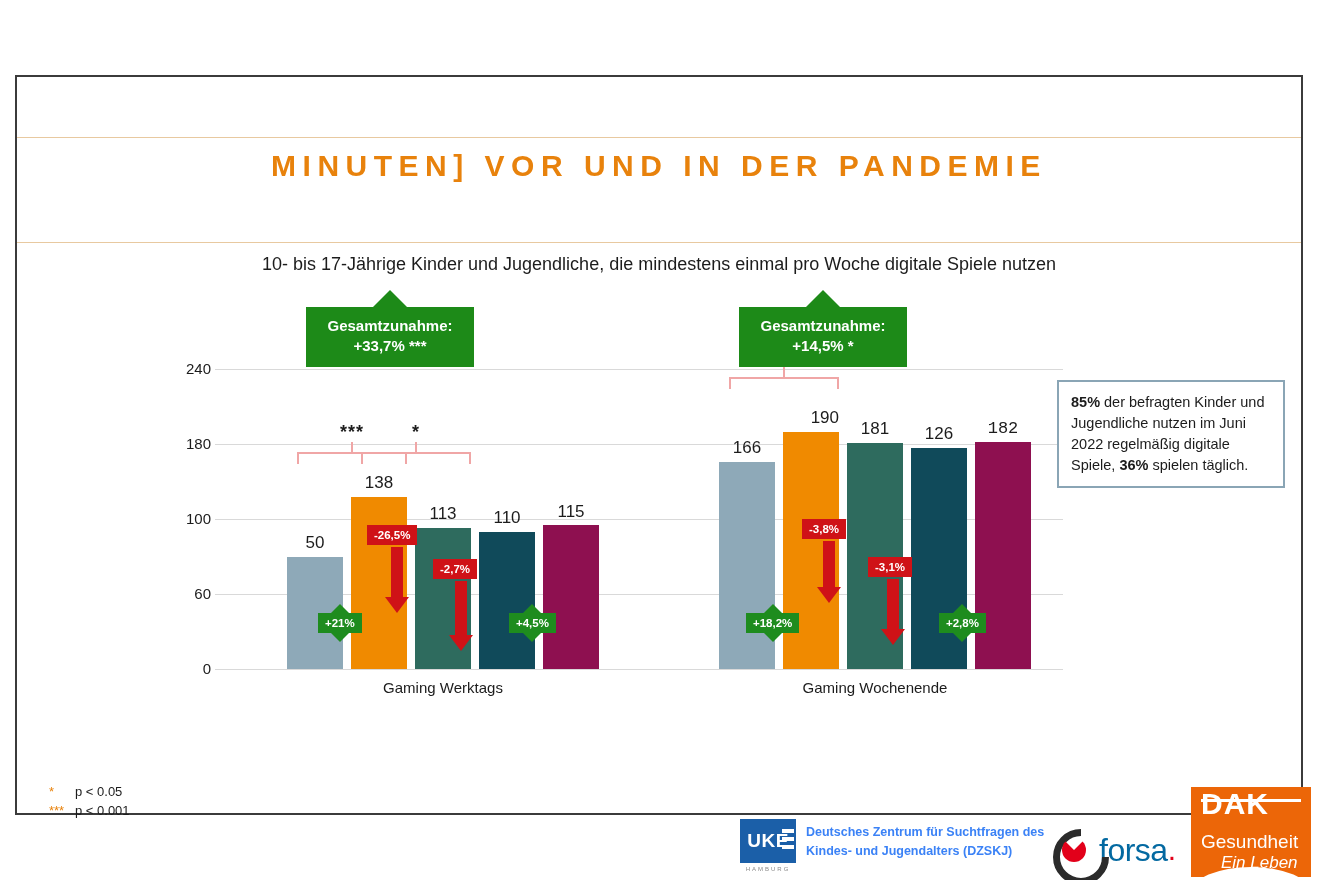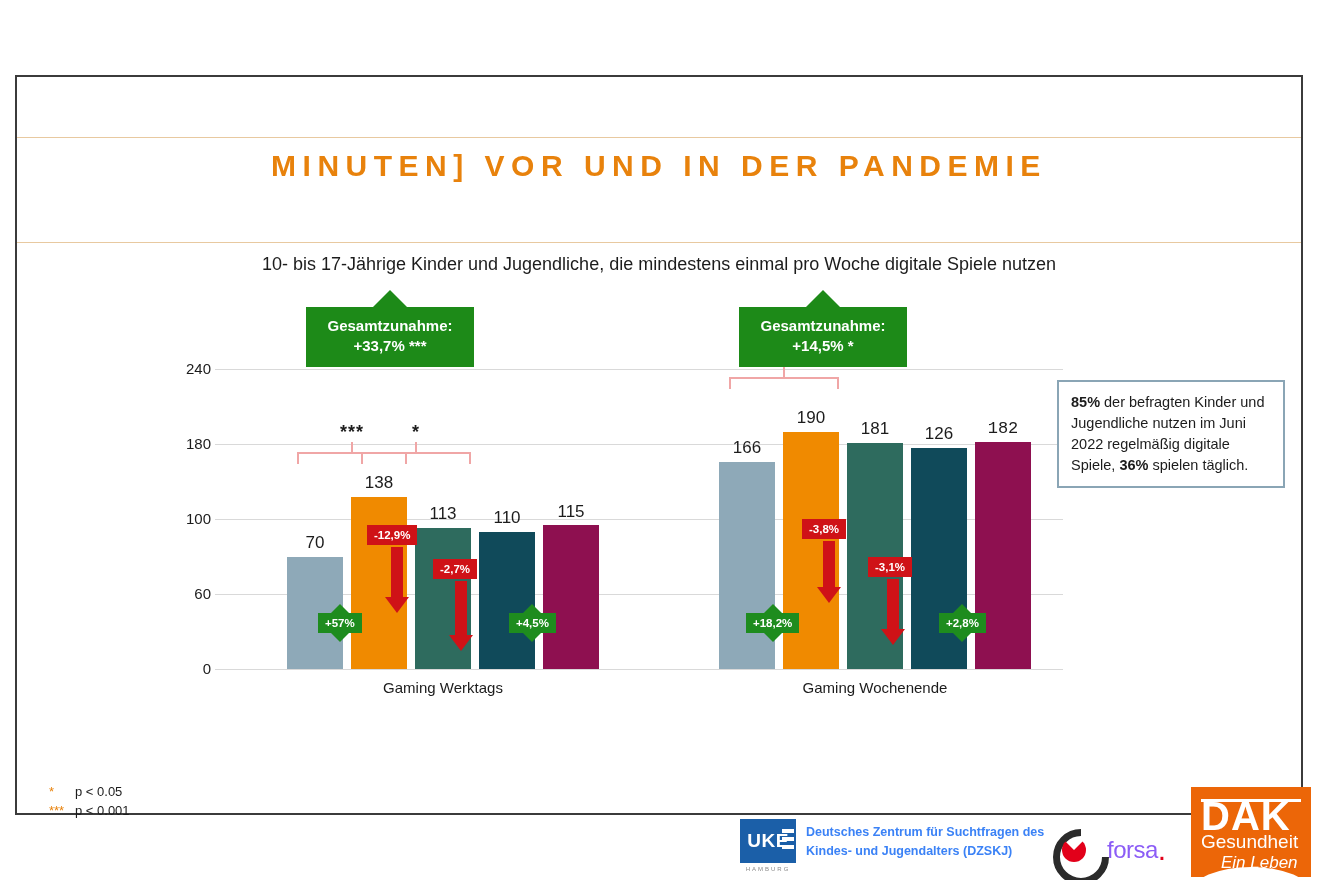--- a/index.html
+++ b/index.html
@@ -180,32 +180,32 @@
   #forsa-mark .ring{
     position:absolute;left:0;top:0;width:42px;height:42px;border-radius:50%;
     border:7px solid #2b2b2b;
     clip-path:polygon(0 0,50% 0,50% 50%,100% 50%,100% 100%,0 100%);
   }
   #forsa-mark .pac{
     position:absolute;left:9px;top:9px;width:24px;height:24px;border-radius:50%;
     background:#e2001a;
     clip-path:polygon(50% 50%,100% 0,100% 100%,0 100%,0 0);
   }
-  #forsa-word{font-size:24px;color:#8b5cf6;margin-left:12px;letter-spacing:-0.5px;}
+  #forsa-word{font-size:32px;color:#0369a1;margin-left:4px;letter-spacing:-0.5px;}
   #forsa-dot{color:#e2001a;font-size:30px;}
 
   #dak-logo{
     position:absolute;left:1174px;top:710px;width:120px;height:90px;
     background:#ec6608;color:#fff;overflow:hidden;
   }
   #dak-logo .dak-top{
     position:absolute;left:10px;right:10px;top:12px;height:3px;background:#fff;
   }
   #dak-logo .dak-word{
-    position:absolute;left:10px;top:14px;font-size:40px;font-weight:bold;letter-spacing:1px;
+    position:absolute;left:10px;top:2px;font-size:30px;font-weight:bold;letter-spacing:1px;
     line-height:30px;
   }
   #dak-logo .dak-sub{
     position:absolute;left:10px;top:44px;font-size:19px;line-height:22px;
   }
   #dak-logo .dak-tag{
     position:absolute;left:30px;top:66px;font-size:17px;font-style:italic;
   }
   #dak-logo .dak-wave{
     position:absolute;left:0;right:0;bottom:-16px;height:26px;background:#fff;
@@ -242,62 +242,62 @@
       <div class="gridline" style="top:150px"></div>
       <div class="gridline" style="top:225px"></div>
       <div class="gridline" style="top:300px"></div>
 
       <div class="bar" style="left:72px;width:56px;height:112.5px;background:#8ea9b8"></div>
       <div class="bar" style="left:136px;width:56px;height:172.5px;background:#f08a00"></div>
       <div class="bar" style="left:200px;width:56px;height:141.3px;background:#2e6b5e"></div>
       <div class="bar" style="left:264px;width:56px;height:137.5px;background:#104a5a"></div>
       <div class="bar" style="left:328px;width:56px;height:143.8px;background:#8e1050"></div>
 
-      <div class="bar-value" style="left:72px;width:56px;bottom:116px;">70</div>
+      <div class="bar-value" style="left:72px;width:56px;bottom:116px;">50</div>
       <div class="bar-value" style="left:136px;width:56px;bottom:176px;">138</div>
       <div class="bar-value" style="left:200px;width:56px;bottom:145px;">113</div>
       <div class="bar-value" style="left:264px;width:56px;bottom:141px;">110</div>
       <div class="bar-value" style="left:328px;width:56px;bottom:147px;">115</div>
 
       <div class="brk" style="left:82px;top:67px;width:110px;height:18px;">
         <div class="bar-h" style="top:16px"></div>
         <div class="leg" style="left:0;top:16px;height:12px;"></div>
         <div class="leg" style="right:0;top:16px;height:12px;"></div>
         <div class="stem" style="top:6px;height:10px;"></div>
         <div class="stars" style="top:-14px;">***</div>
       </div>
       <div class="brk" style="left:146px;top:67px;width:110px;height:18px;">
         <div class="bar-h" style="top:16px"></div>
         <div class="leg" style="left:0;top:16px;height:12px;"></div>
         <div class="leg" style="right:0;top:16px;height:12px;"></div>
         <div class="stem" style="top:6px;height:10px;"></div>
         <div class="stars" style="top:-14px;">*</div>
       </div>
 
-      <div class="badge badge-up" style="left:103px;bottom:36px;">+57%</div>
+      <div class="badge badge-up" style="left:103px;bottom:36px;">+21%</div>
       <div class="arrow-down" style="left:168px;top:178px;width:28px;height:66px;">
         <div class="shaft" style="height:50px;"></div>
         <div class="head" style="top:50px;"></div>
       </div>
-      <div class="badge badge-down" style="left:152px;top:156px;">-12,9%</div>
+      <div class="badge badge-down" style="left:152px;top:156px;">-26,5%</div>
       <div class="arrow-down" style="left:232px;top:212px;width:28px;height:70px;">
         <div class="shaft" style="height:54px;"></div>
         <div class="head" style="top:54px;"></div>
       </div>
       <div class="badge badge-down" style="left:218px;top:190px;">-2,7%</div>
       <div class="badge badge-up" style="left:294px;bottom:36px;">+4,5%</div>
 
       <div class="bar" style="left:504px;width:56px;height:207.5px;background:#8ea9b8"></div>
       <div class="bar" style="left:568px;width:56px;height:237.5px;background:#f08a00"></div>
       <div class="bar" style="left:632px;width:56px;height:226.3px;background:#2e6b5e"></div>
       <div class="bar" style="left:696px;width:56px;height:221.3px;background:#104a5a"></div>
       <div class="bar" style="left:760px;width:56px;height:227.5px;background:#8e1050"></div>
 
       <div class="bar-value" style="left:504px;width:56px;bottom:211px;">166</div>
-      <div class="bar-value" style="left:568px;width:56px;bottom:241px;">190</div>
+      <div class="bar-value" style="left:568px;width:56px;bottom:241px;text-align:right;">190</div>
       <div class="bar-value" style="left:632px;width:56px;bottom:230px;">181</div>
       <div class="bar-value" style="left:696px;width:56px;bottom:225px;">126</div>
       <div class="bar-value" style="left:760px;width:56px;bottom:231px;font-family:Liberation Mono, monospace;">182</div>
 
       <div class="brk" style="left:514px;top:-8px;width:110px;height:18px;">
         <div class="bar-h" style="top:16px"></div>
         <div class="leg" style="left:0;top:16px;height:12px;"></div>
         <div class="leg" style="right:0;top:16px;height:12px;"></div>
         <div class="stem" style="top:6px;height:10px;"></div>
         <div class="stars" style="top:-14px;">***</div>

